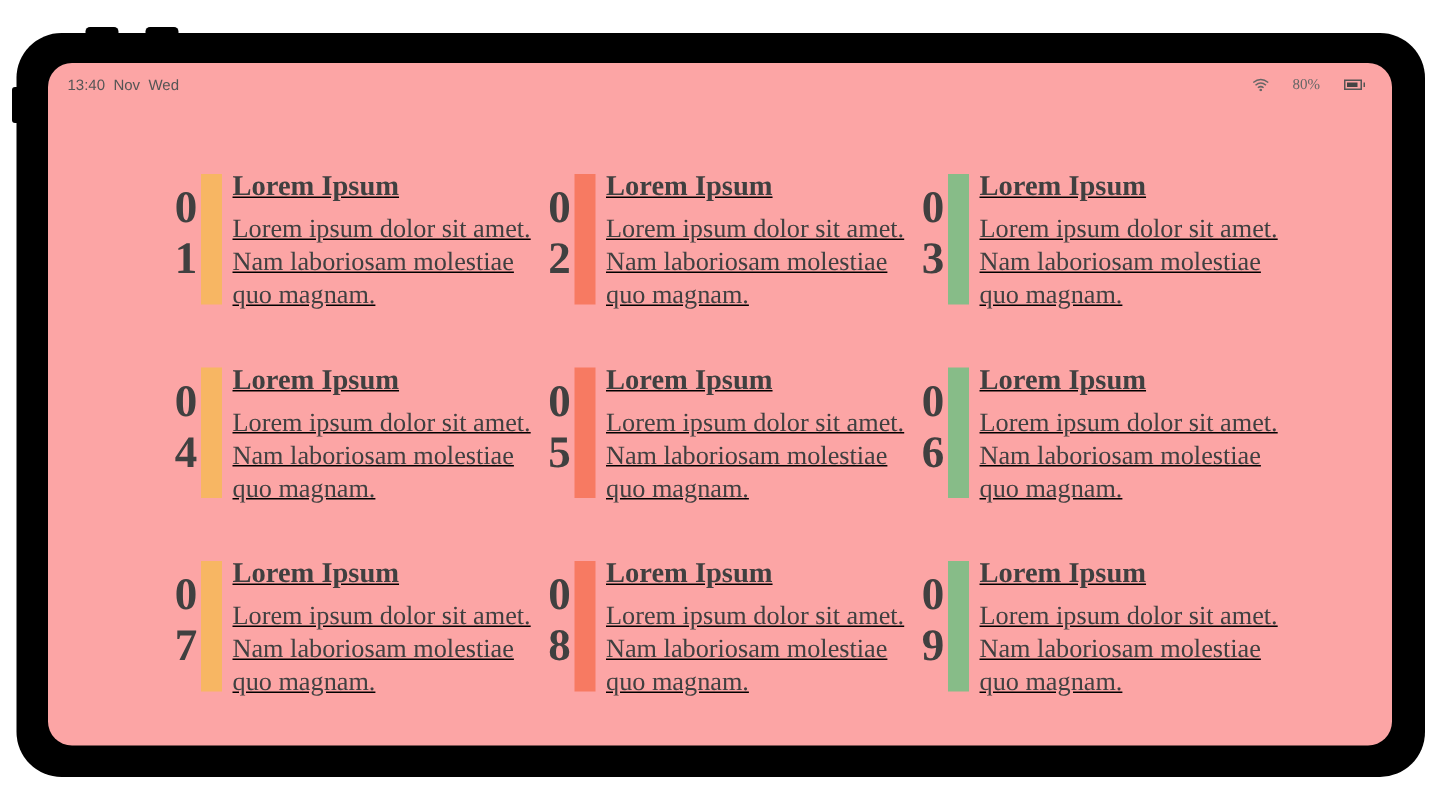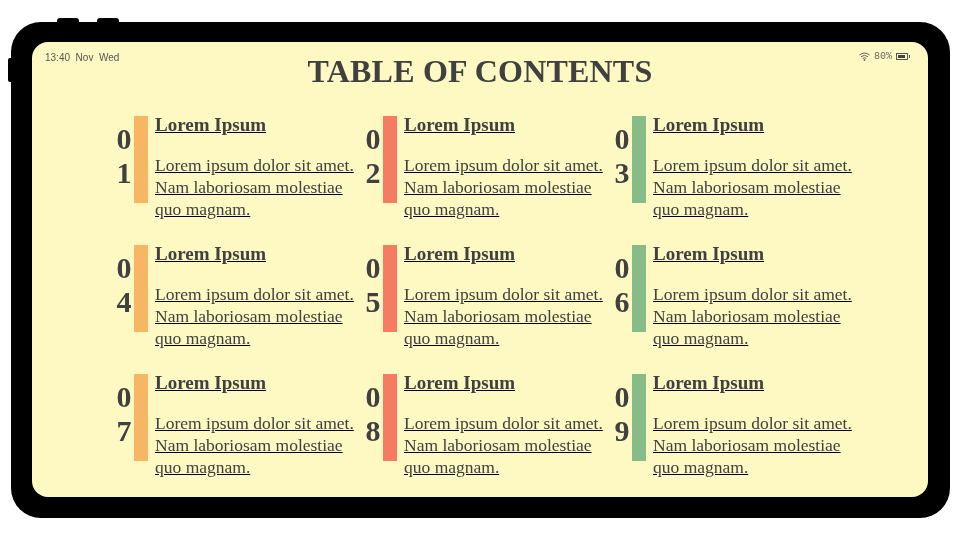--- a/index.html
+++ b/index.html
@@ -1,33 +1,33 @@
 <!DOCTYPE html>
 <html><head>
 <meta charset="utf-8">
 <style>
   html, body { margin:0; padding:0; }
   body { width:960px; height:540px; background:#ffffff; position:relative; overflow:hidden; font-family:"Liberation Serif", serif; }
   .btn-top { position:absolute; top:18px; width:22px; height:10px; background:#000; border-radius:3px 3px 0 0; }
   .btn-left { position:absolute; left:8px; top:58px; width:8px; height:24px; background:#000; border-radius:2px; }
   .device { position:absolute; left:11px; top:22px; width:939px; height:496px; background:#000; border-radius:30px; }
-  .screen { position:absolute; left:32px; top:42px; width:896px; height:455px; background:#fef9c3; border-radius:16px; overflow:hidden; }
+  .screen { position:absolute; left:32px; top:42px; width:896px; height:455px; background:#fca5a5; border-radius:16px; overflow:hidden; }
   .status-time { position:absolute; left:13px; top:10px; font-family:"Liberation Sans", sans-serif; font-size:10px; color:#555; }
-  .status-right { position:absolute; right:20px; top:9px; font-family:Liberation Mono, monospace; font-size:10px; color:#666; display:flex; align-items:center; gap:4px; }
+  .status-right { position:absolute; right:20px; top:9px; font-family:Liberation Serif, serif; font-size:10px; color:#666; display:flex; align-items:center; gap:16px; }
   .battery { width:12px; height:7px; border:1px solid #555; position:relative; box-sizing:border-box; }
   .battery::before { content:""; position:absolute; left:1px; top:1px; width:7px; height:3px; background:#444; }
   .battery::after { content:""; position:absolute; right:-3px; top:1px; width:1.5px; height:3px; background:#555; }
   .title { position:absolute; left:0; right:0; top:11px; text-align:center; font-size:32px; font-weight:bold; color:#404040; letter-spacing:0.2px; }
   .grid { position:absolute; left:82px; top:72px; display:grid; grid-template-columns:249px 249px 249px; grid-template-rows:129px 129px 129px; }
   .item { position:relative; height:100px; }
   .num { position:absolute; left:0; top:8px; width:20px; font-size:30px; font-weight:bold; color:#404040; line-height:34px; text-align:center; }
   .bar { position:absolute; left:20px; top:2px; width:14px; height:87px; }
   .text { position:absolute; left:41px; top:0;text-decoration:underline; }
   .head { font-size:19px; font-weight:bold; color:#404040; line-height:22px; }
-  .body { font-size:17.5px; color:#404040; line-height:22px; margin-top:18px; width:200px; }
+  .body { font-size:17.5px; color:#404040; line-height:22px; margin-top:5px; width:200px; }
 </style>
 </head>
 <body>
 
 <div class="btn-top" style="left:57px"></div>
 <div class="btn-top" style="left:97px"></div>
 <div class="btn-left"></div>
 <div class="device"></div>
 
 <div class="screen">
@@ -40,21 +40,20 @@
     <svg width="11" height="9" viewBox="0 0 11 9">
       <path d="M0.5 3 Q5.5 -1 10.5 3" stroke="#666" fill="none" stroke-width="1"></path>
       <path d="M2 4.8 Q5.5 1.8 9 4.8" stroke="#666" fill="none" stroke-width="1"></path>
       <path d="M3.6 6.5 Q5.5 5 7.4 6.5" stroke="#666" fill="none" stroke-width="1"></path>
       <circle cx="5.5" cy="8" r="0.9" fill="#666"></circle>
     </svg>
     <span>80%</span>
     <span class="battery"></span>
   </div>
 
-  <div class="title">TABLE OF CONTENTS</div>
 
   <div class="grid" id="grid">
   <div class="item">
     <div class="num">
       <div>0</div>
       <div>1</div>
     </div>
     <div class="bar" style="background: rgb(247, 182, 99);"></div>
     <div class="text">
       <div class="head">Lorem Ipsum</div>

